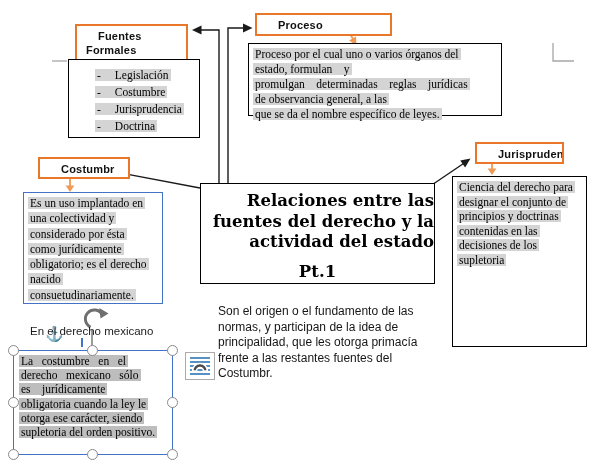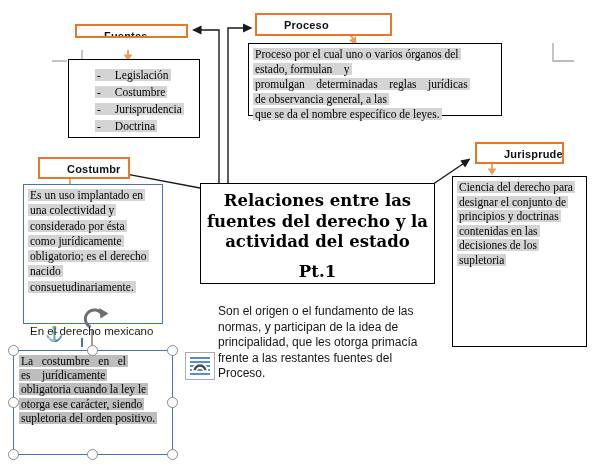--- a/index.html
+++ b/index.html
@@ -17,39 +17,39 @@
   html,body{background:#fff;}
   .canvas{position:relative;width:615px;height:472px;background:#fff;overflow:hidden;
           font-family:"Liberation Serif","DejaVu Serif",serif;color:#000;}
   .abs{position:absolute;}
   svg.overlay{position:absolute;left:0;top:0;width:615px;height:472px;pointer-events:none;}
 
   
   .obox{border:2px solid var(--accent-orange);background:#fff;overflow:hidden;
         font-family:"Liberation Sans","DejaVu Sans",sans-serif;font-weight:bold;
         font-size:11px;color:#111;}
-  .obox .lbl{padding:4px 0 0 27px;line-height:13px;letter-spacing:.2px;}
+  .obox .lbl{padding:4px 0 0 21px;line-height:13px;letter-spacing:.2px;}
   .obox .lbl2{padding-left:9px;line-height:14px;letter-spacing:.2px;}
 
   
   .tbox{border:1.4px solid #000;background:#fff;}
   .bbox{border:1.5px solid var(--box-blue);background:#fff;}
   .tline{line-height:15px;}
   .hl{background:var(--highlight);white-space:pre;padding:0 2px;}
   .hl.dark{background:var(--highlight-dark);}
 
   .list-box{padding:7px 0 0 26px;font-size:11.5px;}
   .list-box .tline{line-height:17px;}
   .gap{display:inline-block;width:14px;}
 
   .def{padding:3px 4px;font-size:11.5px;}
 
   .central{border:1.6px solid #000;background:#fff;text-align:center;
            font-family:"DejaVu Serif","Liberation Serif",serif;font-weight:bold;}
-  .central .t{font-size:16.5px;line-height:20.5px;}
+  .central .t{font-size:16.5px;line-height:20.5px;text-align:right;}
   .central .titlewrap{padding-top:7px;}
   .central .part{font-size:16.5px;line-height:20px;margin-top:9px;}
 
   .note{font-family:"Liberation Sans","DejaVu Sans",sans-serif;font-size:12px;
         line-height:15.5px;color:#161616;}
 
   .caption{font-family:"Liberation Sans","DejaVu Sans",sans-serif;font-size:11.5px;color:#1c1c1c;text-align:center;}
 
   
   .sel{border:1.8px solid var(--selection-blue);background:#fff;}
@@ -97,21 +97,21 @@
     <line x1="492" y1="164" x2="492" y2="169.5" stroke="var(--arrow-orange)" stroke-width="1.8"></line>
     <polygon points="492,175 487.6,168.5 496.4,168.5" fill="var(--arrow-orange)"></polygon>
 
     <polyline points="553,43 553,61 574,61" fill="none" stroke="var(--line-gray)" stroke-width="1.3"></polyline>
     <line x1="52" y1="61" x2="67" y2="61" stroke="var(--line-gray)" stroke-width="1.3"></line>
     <line x1="82" y1="50" x2="82" y2="60" stroke="var(--line-gray)" stroke-width="1.3"></line>
 
     <line x1="92" y1="330" x2="92" y2="349" stroke="#595959" stroke-width="1.2"></line>
   </svg>
 
-  <div class="abs obox" style="left:75px;top:24px;width:113px;height:14px;">
+  <div class="abs obox" style="left:75px;top:24px;width:113px;height:44px;">
     <div class="lbl">Fuentes</div>
     <div class="lbl2">Formales</div>
   </div>
 
   <div class="abs tbox list-box" style="left:68px;top:59px;width:132px;height:79px;">
     <div class="tline"><span class="hl"><span>-</span><span class="gap"></span><span>Legislación</span></span></div>
     <div class="tline"><span class="hl"><span>-</span><span class="gap"></span><span>Costumbre</span></span></div>
     <div class="tline"><span class="hl"><span>-</span><span class="gap"></span><span>Jurisprudencia</span></span></div>
     <div class="tline"><span class="hl"><span>-</span><span class="gap"></span><span>Doctrina</span></span></div>
   </div>
@@ -125,21 +125,21 @@
     <div class="tline"><span class="hl">estado, formulan    y</span></div>
     <div class="tline"><span class="hl">promulgan    determinadas    reglas    jurídicas</span></div>
     <div class="tline"><span class="hl">de observancia general, a las</span></div>
     <div class="tline"><span class="hl">que se da el nombre específico de leyes.</span></div>
   </div>
 
   <div class="abs obox" style="left:38px;top:157px;width:92px;height:22px;">
     <div class="lbl">Costumbr</div>
   </div>
 
-  <div class="abs bbox def" style="left:23px;top:184px;width:140px;height:140px;line-height:15.3px;">
+  <div class="abs bbox def" style="left:23px;top:192px;width:140px;height:112px;line-height:15.3px;">
     <div class="tline" style="line-height:15.3px"><span class="hl">Es un uso implantado en</span></div>
     <div class="tline" style="line-height:15.3px"><span class="hl">una colectividad y</span></div>
     <div class="tline" style="line-height:15.3px"><span class="hl">considerado por ésta</span></div>
     <div class="tline" style="line-height:15.3px"><span class="hl">como jurídicamente</span></div>
     <div class="tline" style="line-height:15.3px"><span class="hl">obligatorio; es el derecho</span></div>
     <div class="tline" style="line-height:15.3px"><span class="hl">nacido</span></div>
     <div class="tline" style="line-height:15.3px"><span class="hl">consuetudinariamente.</span></div>
   </div>
 
   <div class="abs obox" style="left:475px;top:142px;width:89px;height:22px;">
@@ -162,41 +162,42 @@
       <div class="t">actividad del estado</div>
       <div class="part">Pt.1</div>
     </div>
   </div>
 
   <div class="abs note" style="left:218px;top:304px;width:225px;">
     <div>Son el origen o el fundamento de las</div>
     <div>normas, y participan de la idea de</div>
     <div>principalidad, que les otorga primacía</div>
     <div>frente a las restantes fuentes del</div>
-    <div>Proceso.</div>
+    <div>Costumbr.</div>
   </div>
 
   <div class="abs" style="left:80px;top:304px;width:30px;height:27px;">
     <svg width="30" height="27" viewBox="0 0 26 24">
       <path d="M9,20.5 A8,8 0 1 1 19.5,9.5" fill="none" stroke="#6e6e6e" stroke-width="2.6"></path>
       <polygon points="25,8.5 16.8,3.6 17.9,12.8" fill="#6e6e6e"></polygon>
     </svg>
   </div>
 
   <div class="abs anchor" style="left:45px;top:327px;">
     <span>⚓</span>
   </div>
 
   <div class="abs caption" style="left:30px;top:325px;">En el derecho mexicano</div>
 
   <div class="abs cursor" style="left:81px;top:338px;"></div>
 
   <div class="abs sel" style="left:13px;top:350px;width:160px;height:105px;">
     <div class="inner">
       <div class="tline"><span class="hl dark">La   costumbre   en   el</span></div>
+      <div class="tline"><span class="hl dark">derecho   mexicano   sólo</span></div>
       <div class="tline"><span class="hl dark">es    jurídicamente</span></div>
       <div class="tline"><span class="hl dark">obligatoria cuando la ley le</span></div>
       <div class="tline"><span class="hl dark">otorga ese carácter, siendo</span></div>
       <div class="tline"><span class="hl dark">supletoria del orden positivo.</span></div>
     </div>
     <div class="handle h-tl"></div>
     <div class="handle h-tm"></div>
     <div class="handle h-tr"></div>
     <div class="handle h-ml"></div>
     <div class="handle h-mr"></div>

